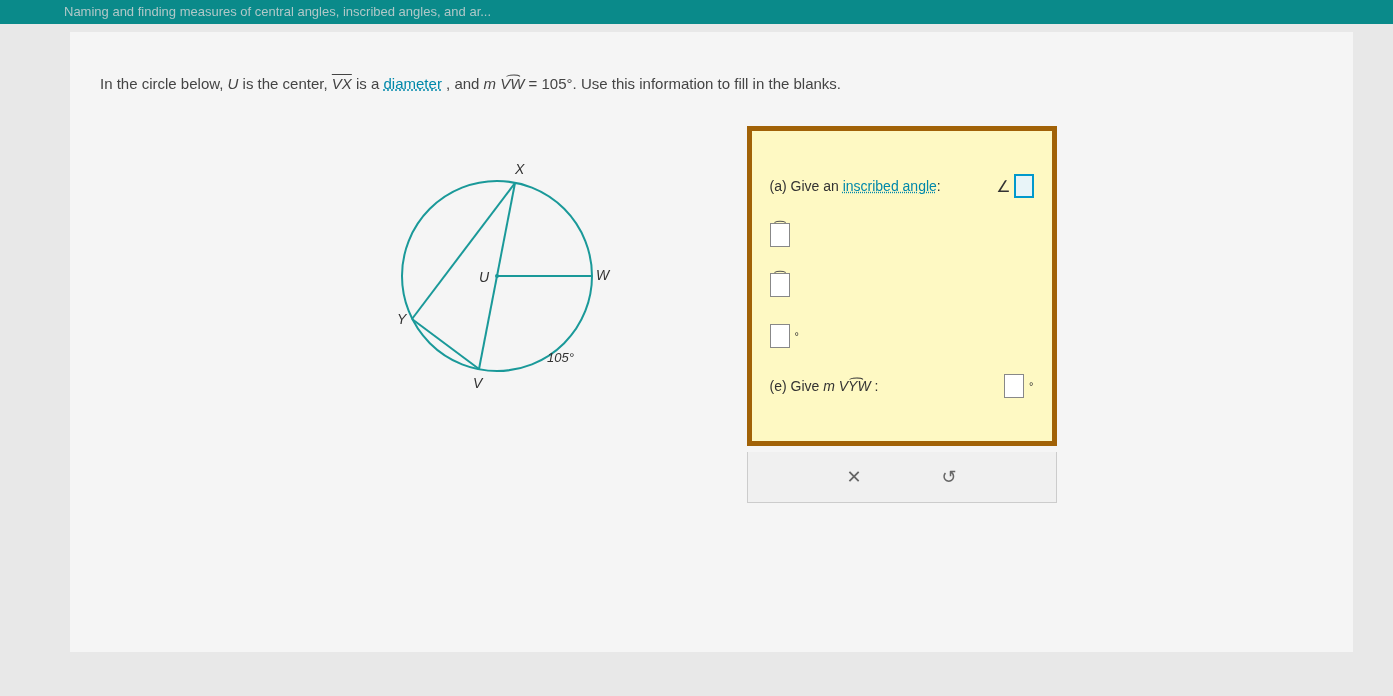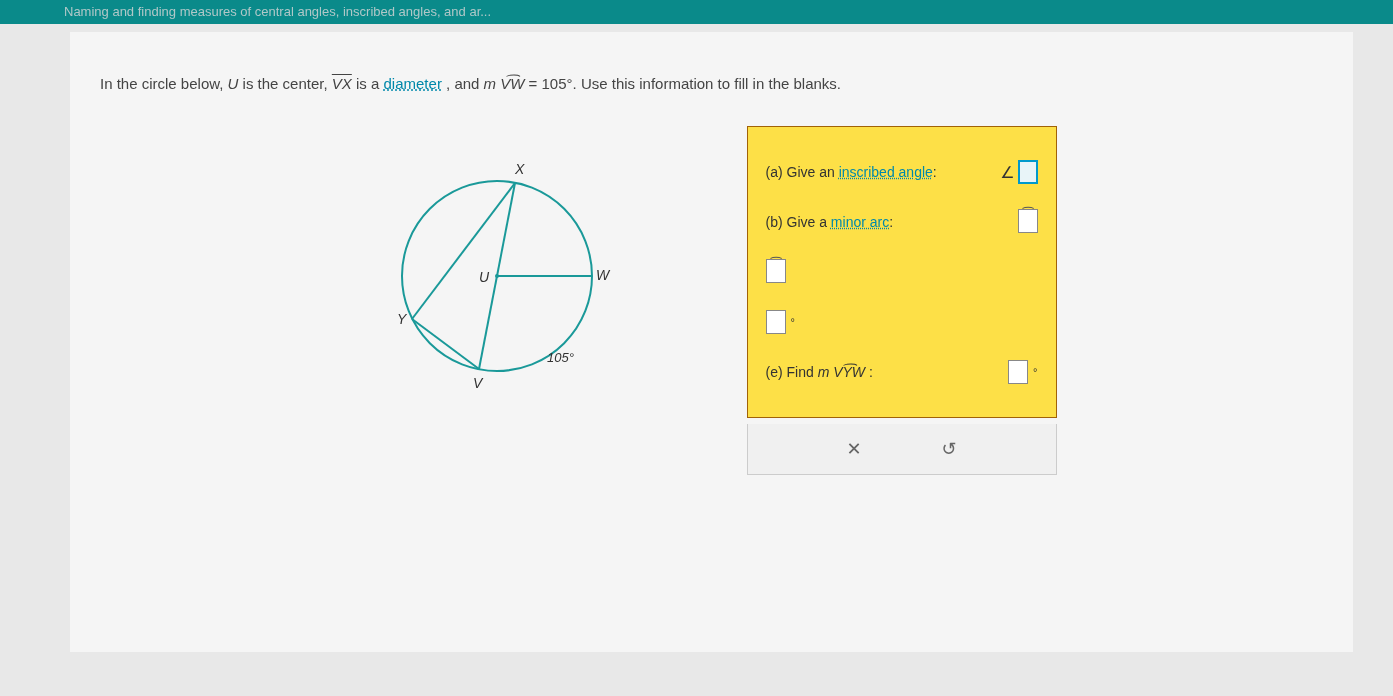--- a/index.html
+++ b/index.html
@@ -61,23 +61,23 @@
     .link-term { color: #0088aa; text-decoration: underline dotted; }
     .main-row {
       display: flex;
       gap: 120px;
       align-items: flex-start;
       justify-content: center;
       margin-top: 30px;
     }
     .diagram { position: relative; width: 260px; height: 280px; }
     .answer-panel {
-      border: 1px solid #a16207;
-      background: #fde047;
-      padding: 20px 18px;
+      border: 5px solid #a16207;
+      background: #fef9c3;
+      padding: 30px 18px;
       width: 310px;
       font-size: 14px;
       color: #333;
     }
     .answer-row {
       display: flex;
       align-items: center;
       justify-content: space-between;
       min-height: 50px;
     }
@@ -192,41 +192,38 @@
         <div class="answer-row">
           <div class="answer-label">
             <span>(a) Give an </span><span class="link-term">inscribed angle</span><span>:</span>
           </div>
           <div class="answer-input">
             <span class="angle-sym">∠</span>
             <span class="input-box active"></span>
           </div>
         </div>
         <div class="answer-row">
-          <div class="answer-label">
-            <span>(b) Give a </span><span class="link-term">minor arc</span><span>:</span>
-          </div>
           <div class="answer-input">
             <span class="arc-input-wrap"><span class="input-box"></span></span>
           </div>
         </div>
         <div class="answer-row">
           <div class="answer-input">
             <span class="arc-input-wrap"><span class="input-box"></span></span>
           </div>
         </div>
         <div class="answer-row">
           <div class="answer-input">
             <span class="input-box"></span>
               <span class="deg-sym">°</span>
           </div>
         </div>
         <div class="answer-row">
           <div class="answer-label">
-            <span>(e) Find </span><span class="math-expr">m</span> <span class="arc-over math-expr">VYW</span><span> :</span>
+            <span>(e) Give </span><span class="math-expr">m</span> <span class="arc-over math-expr">VYW</span><span> :</span>
           </div>
           <div class="answer-input">
             <span class="input-box"></span>
               <span class="deg-sym">°</span>
           </div>
         </div>
       </div>
       <div class="button-row">
         <button class="action-btn">
           <span>✕</span>

